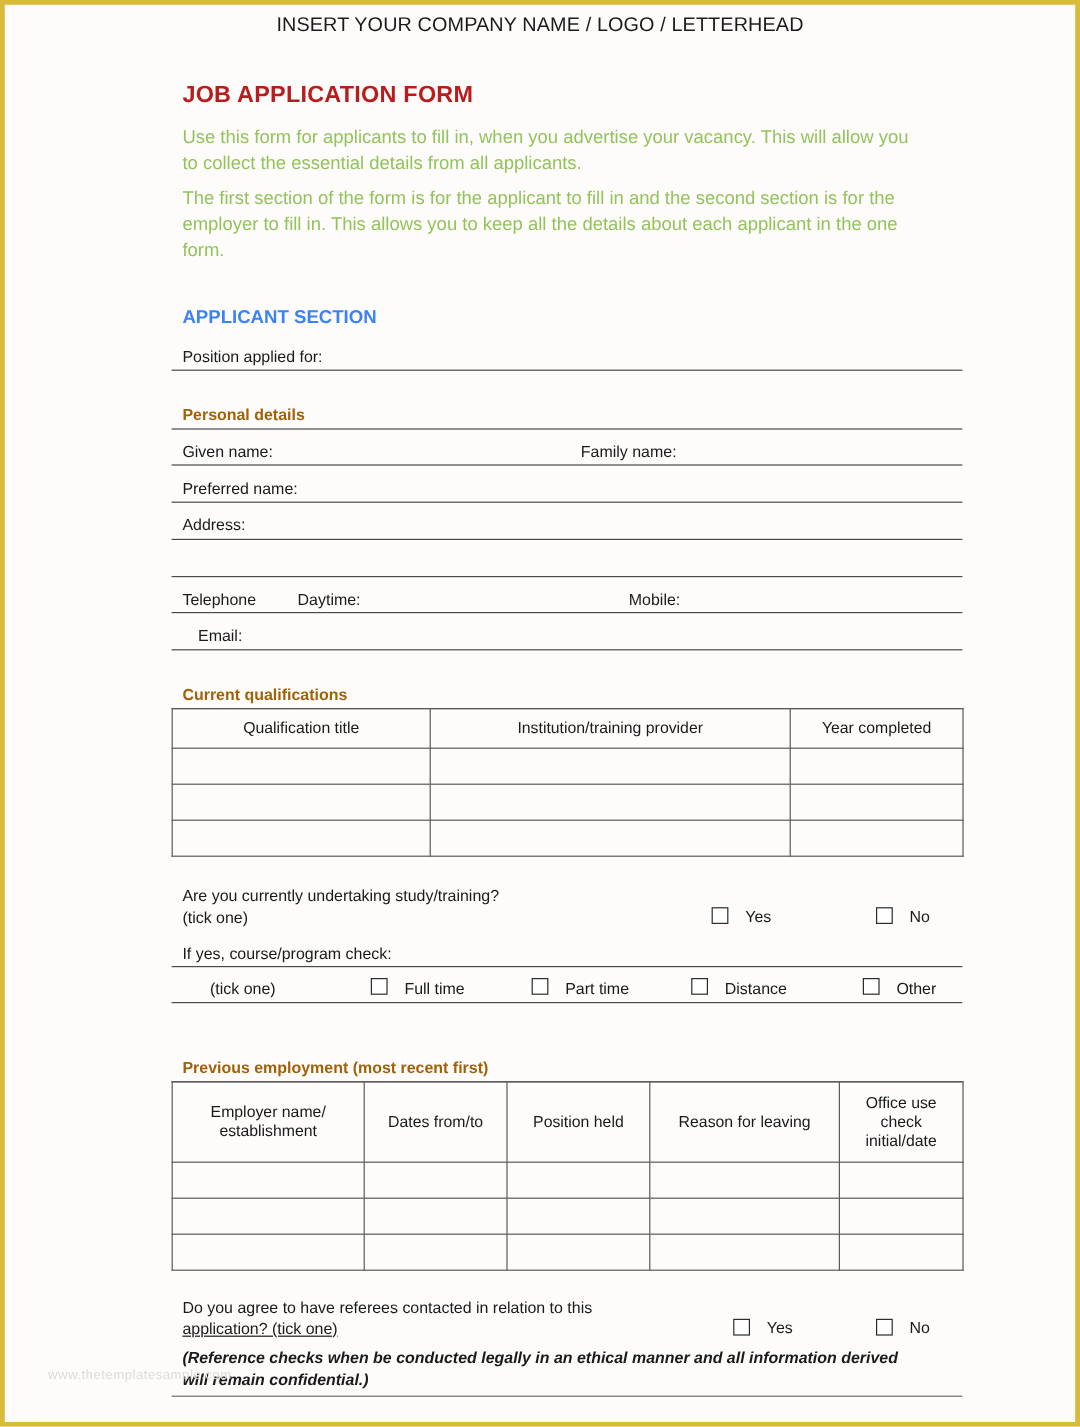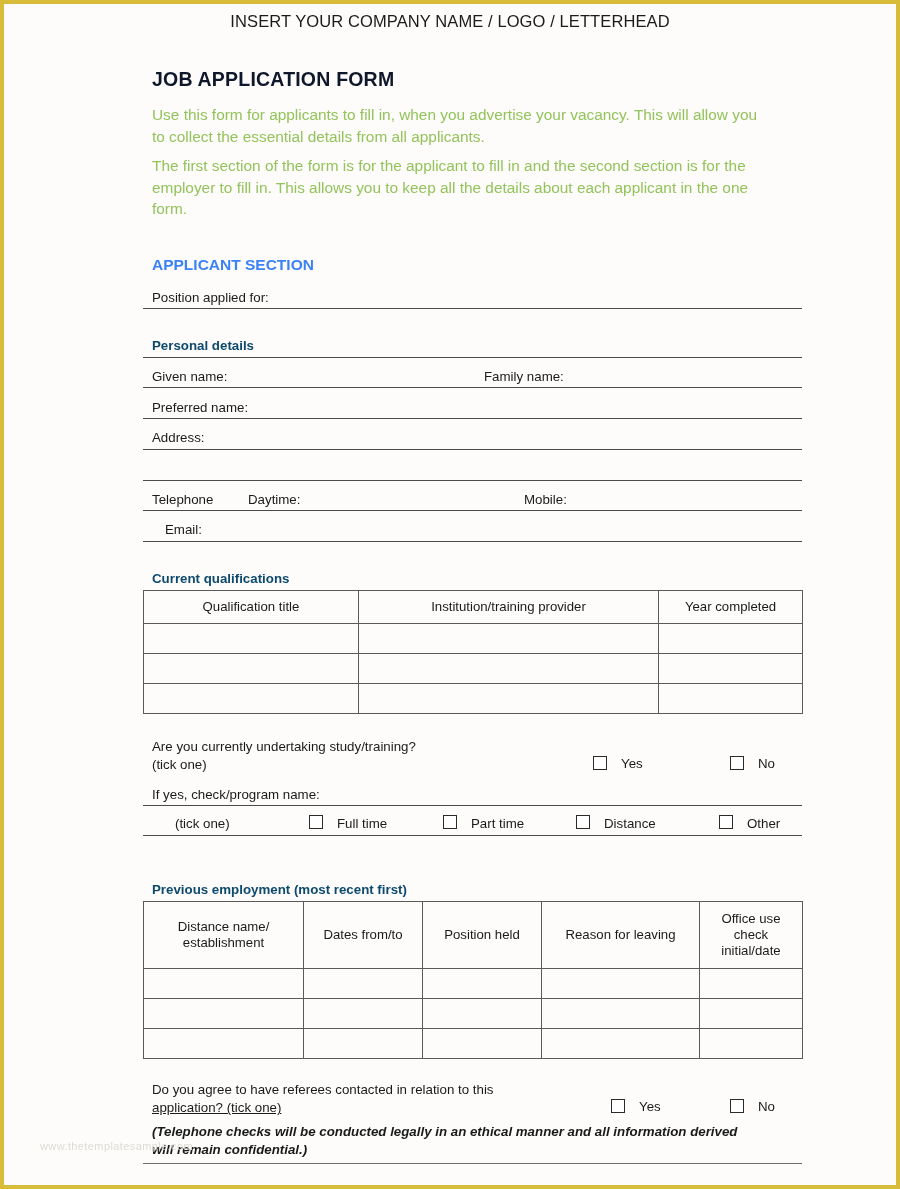--- a/index.html
+++ b/index.html
@@ -43,21 +43,21 @@
     left: 139px;
     top: 0;
     width: 659px;
   }
   .title {
     position: absolute;
     left: 9px;
     top: 64px;
     font-size: 19.5px;
     font-weight: bold;
-    color: #0f172a;
+    color: #b91c1c;
     letter-spacing: .2px;
   }
   .intro {
     position: absolute;
     left: 9px;
     width: 620px;
     color: #93c35b;
     font-size: 15.4px;
     line-height: 21.5px;
   }
@@ -70,21 +70,21 @@
     left: 9px;
     font-size: 15.5px;
     font-weight: bold;
     color: #3b82f6;
   }
   .sub-head {
     position: absolute;
     left: 9px;
     font-size: 13.3px;
     font-weight: bold;
-    color: #0c4a6e;
+    color: #a16207;
   }
   .fld {
     position: absolute;
     font-size: 13.3px;
     color: #1a1a1a;
     white-space: nowrap;
   }
   
   .rule {
     position: absolute;
@@ -216,21 +216,21 @@
     </table>
 
     <div class="fld" style="left:9px; top:735px;">Are you currently undertaking study/training?</div>
     <div class="fld" style="left:9px; top:753px;">(tick one)</div>
 
     <div class="cb" style="left:450px; top:752px;"></div>
     <div class="fld" style="left:478px; top:752px;">Yes</div>
     <div class="cb" style="left:587px; top:752px;"></div>
     <div class="fld" style="left:615px; top:752px;">No</div>
 
-    <div class="fld" style="left:9px; top:783px;">If yes, check/program name:</div>
+    <div class="fld" style="left:9px; top:783px;">If yes, course/program check:</div>
     <div class="rule" style="top:801px;"></div>
 
     <div class="fld" style="left:32px; top:812px;">(tick one)</div>
 
     <div class="cb" style="left:166px; top:811px;"></div>
     <div class="fld" style="left:194px; top:812px;">Full time</div>
 
     <div class="cb" style="left:300px; top:811px;"></div>
     <div class="fld" style="left:328px; top:812px;">Part time</div>
 
@@ -248,21 +248,21 @@
     <table class="tbl" style="top:897px;">
       <colgroup>
         <col style="width:160px;">
         <col style="width:119px;">
         <col style="width:119px;">
         <col style="width:158px;">
         <col style="width:103px;">
       </colgroup>
       <thead>
         <tr>
-          <th style="height:66px;"><span style="white-space:pre-line;">Distance name/
+          <th style="height:66px;"><span style="white-space:pre-line;">Employer name/
 establishment</span></th>
           <th>Dates from/to</th>
           <th>Position held</th>
           <th>Reason for leaving</th>
           <th><span style="white-space:pre-line;">Office use
 check
 initial/date</span></th>
         </tr>
       </thead>
       <tbody>
@@ -291,21 +291,21 @@
     </table>
 
     <div class="fld" style="left:9px; top:1078px;">Do you agree to have referees contacted in relation to this</div>
     <div class="fld" style="left:9px; top:1096px;text-decoration:underline;">application? (tick one)</div>
 
     <div class="cb" style="left:468px; top:1095px;"></div>
     <div class="fld" style="left:496px; top:1095px;">Yes</div>
     <div class="cb" style="left:587px; top:1095px;"></div>
     <div class="fld" style="left:615px; top:1095px;">No</div>
 
-    <div class="fld" style="left:9px; top:1120px; font-style:italic; font-weight:bold;">(Telephone checks will be conducted legally in an ethical manner and all information derived</div>
+    <div class="fld" style="left:9px; top:1120px; font-style:italic; font-weight:bold;">(Reference checks when be conducted legally in an ethical manner and all information derived</div>
     <div class="fld" style="left:9px; top:1138px; font-style:italic; font-weight:bold;">will remain confidential.)</div>
 
     <div class="rule thin" style="top:1159px;"></div>
 
   </div>
 
   <div class="watermark">www.thetemplatesample.com</div>
 
 </div>
 </div>

